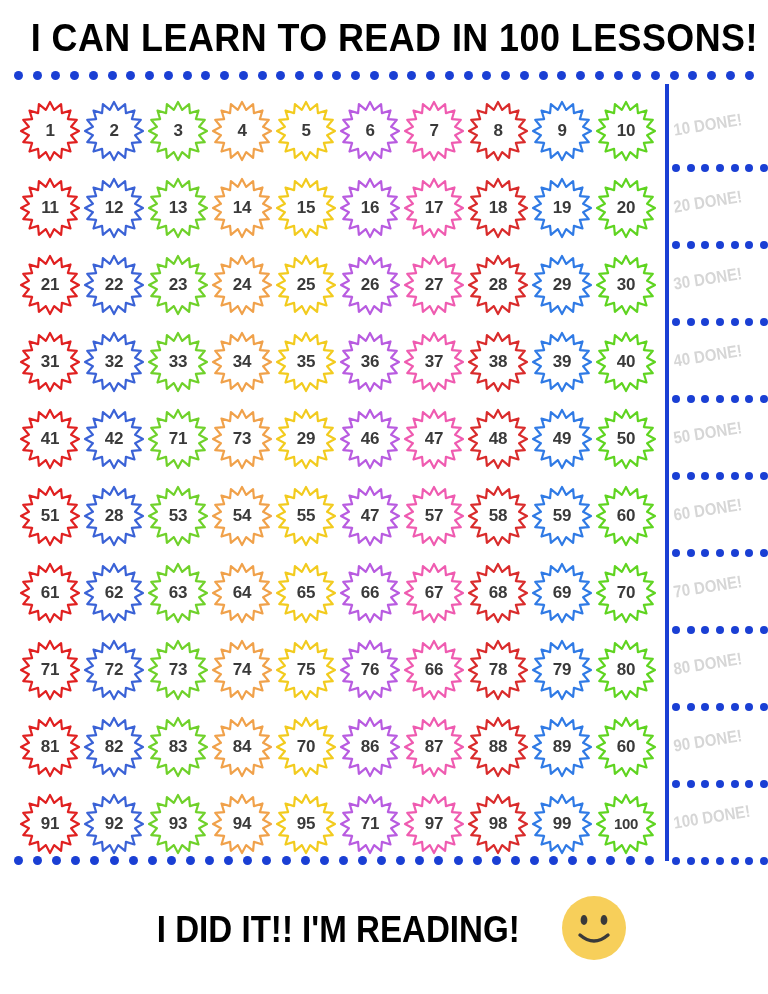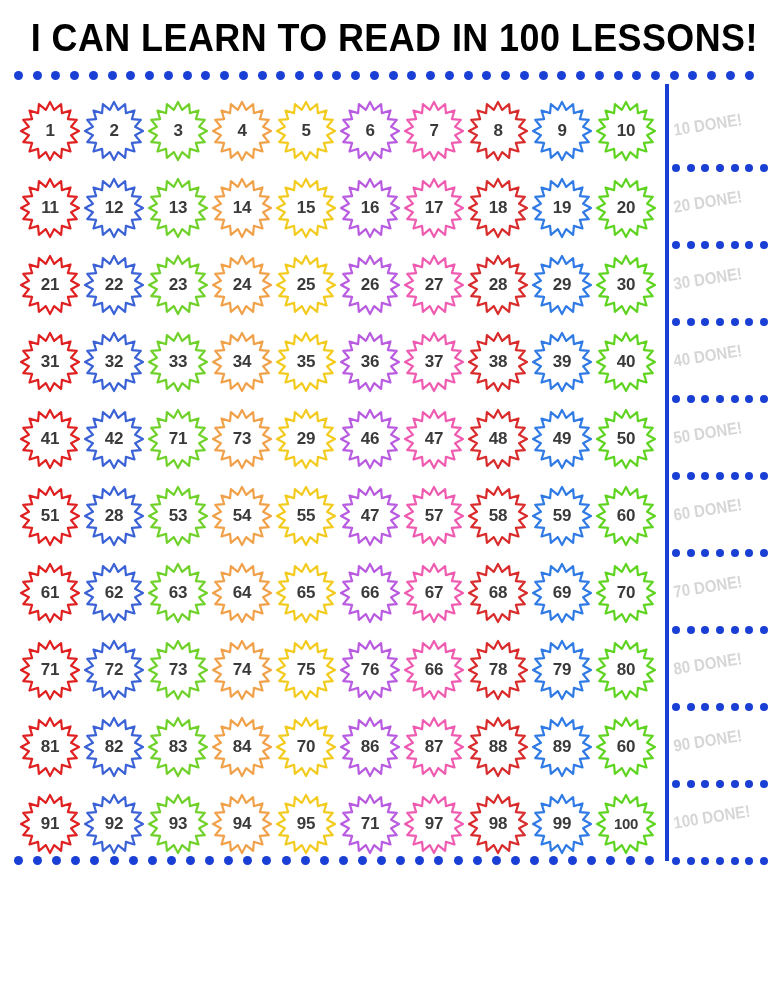--- a/index.html
+++ b/index.html
@@ -946,14 +946,25 @@
       <span class="dot" style="background: rgb(26, 63, 212);"></span>
       <span class="dot" style="background: rgb(26, 63, 212);"></span>
       <span class="dot" style="background: rgb(26, 63, 212);"></span>
       <span class="dot" style="background: rgb(26, 63, 212);"></span>
       <span class="dot" style="background: rgb(26, 63, 212);"></span>
       <span class="dot" style="background: rgb(26, 63, 212);"></span>
       <span class="dot" style="background: rgb(26, 63, 212);"></span>
       <span class="dot" style="background: rgb(26, 63, 212);"></span>
     </div>
 
+  <div class="footer">
+    <div class="footer-text">I DID IT!! I'M READING!</div>
+    <div class="smiley">
+      <svg width="66" height="66" viewBox="0 0 66 66">
+        <circle cx="33" cy="33" r="32" fill="#f7cf5a"></circle>
+        <ellipse cx="23" cy="25" rx="3.4" ry="5" fill="#3a3a3a"></ellipse>
+        <ellipse cx="43" cy="25" rx="3.4" ry="5" fill="#3a3a3a"></ellipse>
+        <path d="M19 40 Q33 52 47 40" stroke="#3a3a3a" stroke-width="3.4" fill="none" stroke-linecap="round"></path>
+      </svg>
+    </div>
+  </div>
 
 </div>
 
 </body></html>

